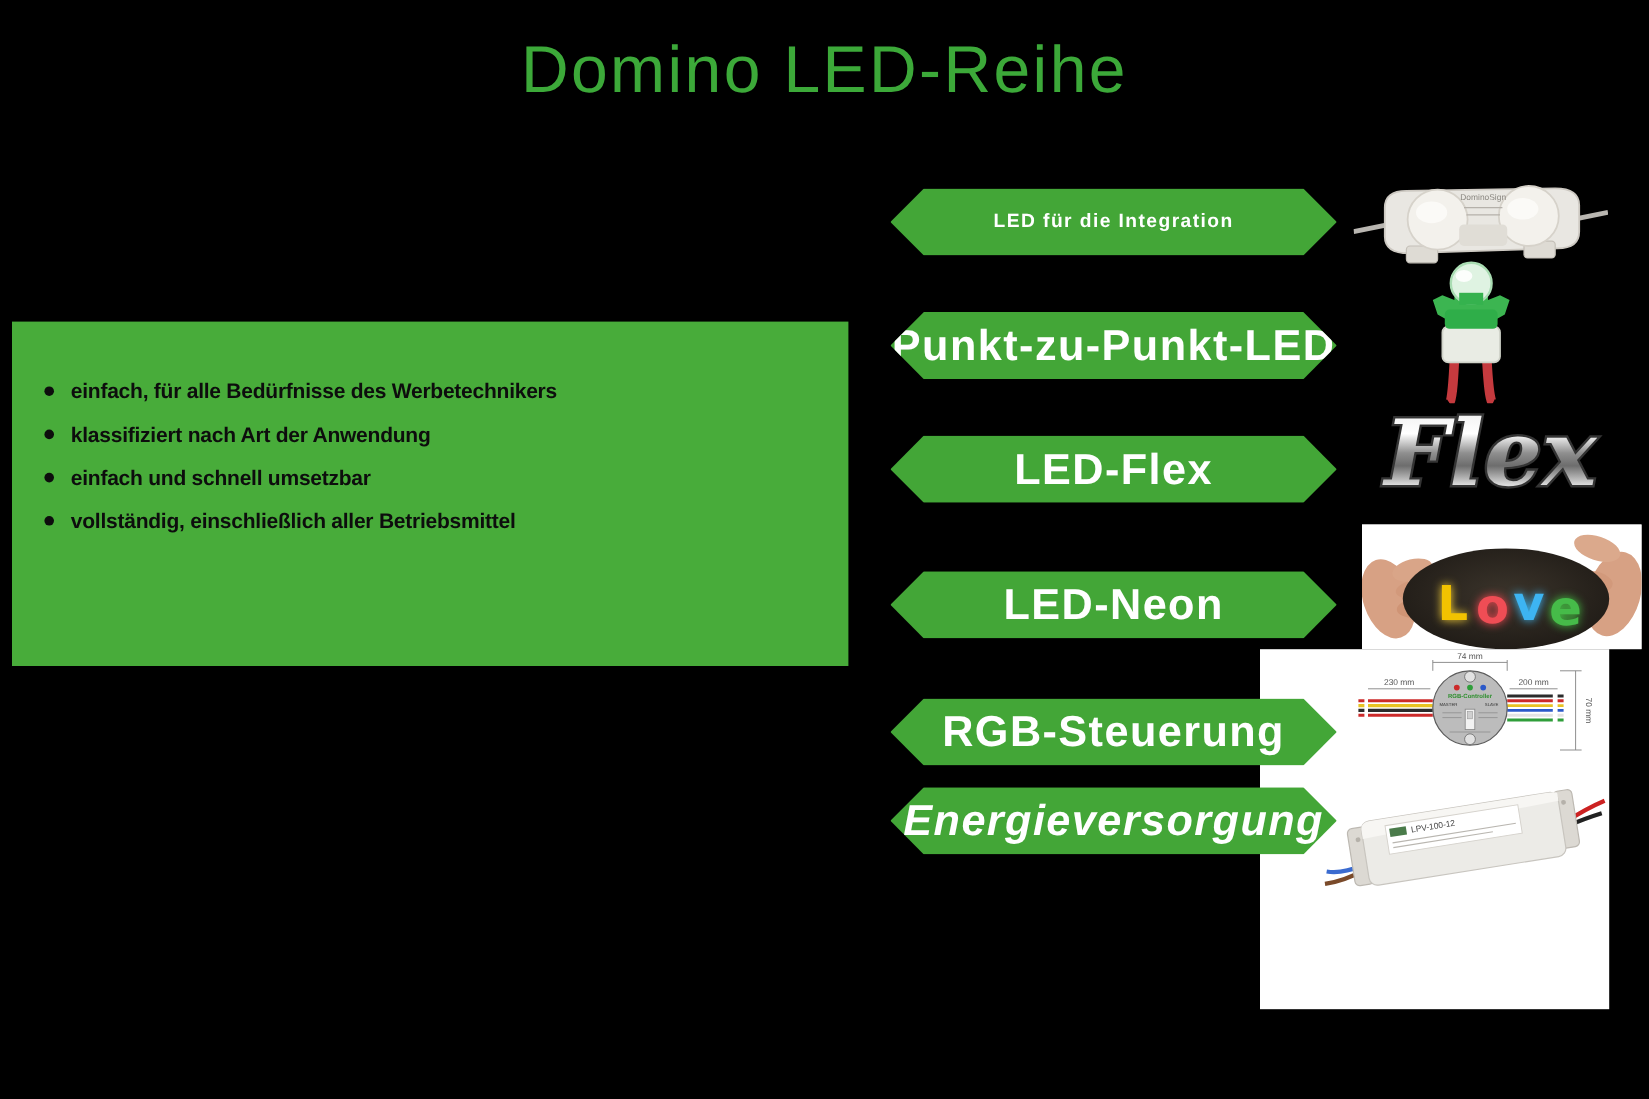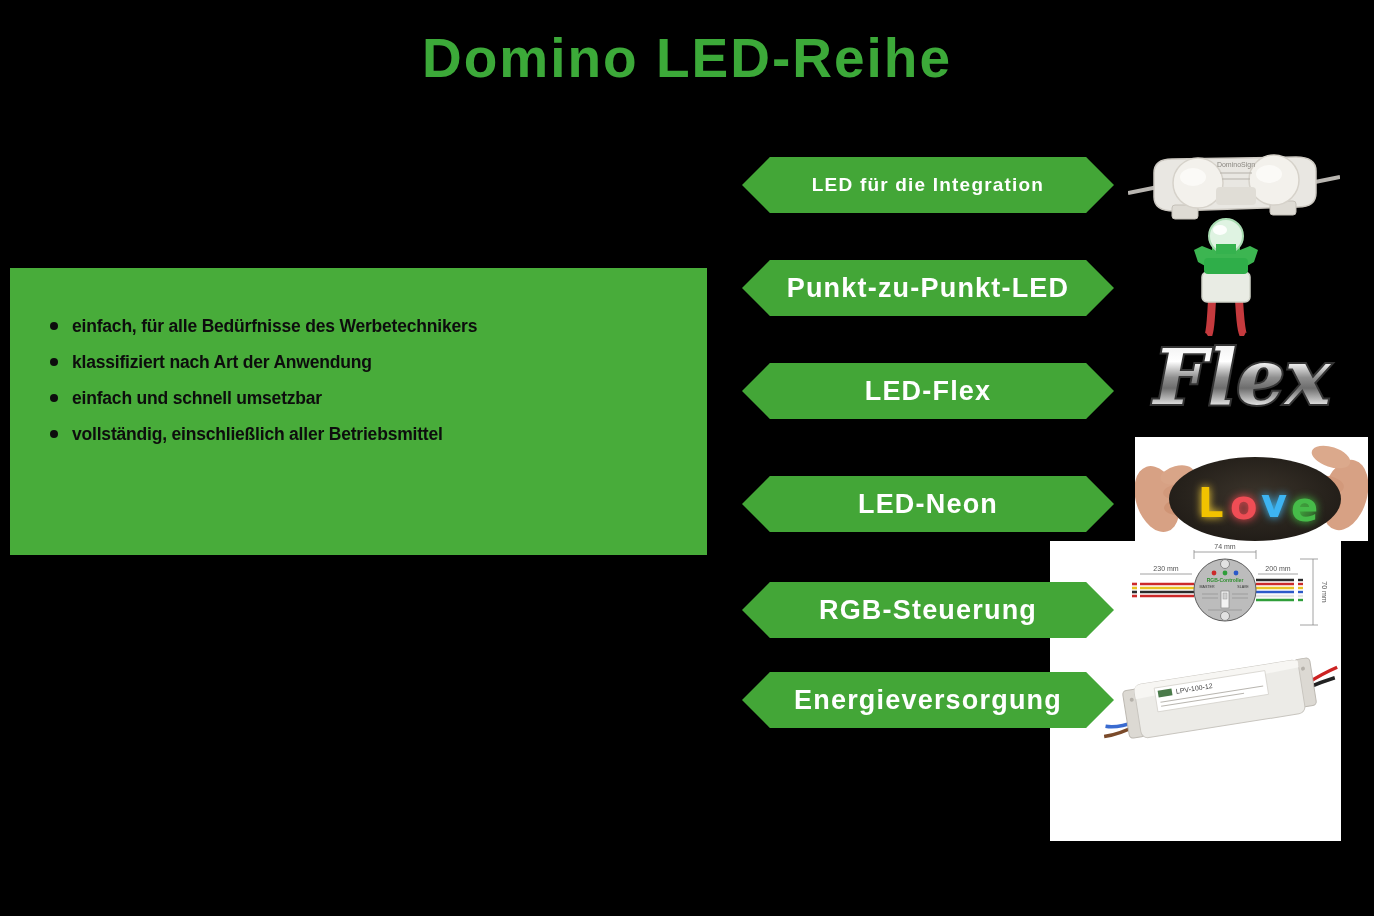--- a/index.html
+++ b/index.html
@@ -4,49 +4,49 @@
 <style>
   * { margin:0; padding:0; box-sizing:border-box; }
   html,body { background:#000; }
   .slide {
     position:relative; width:1374px; height:916px; background:#000;
     overflow:hidden; font-family:"Liberation Sans", sans-serif;
   }
   
   .title {
     position:absolute; top:26px; left:0; width:100%;
-    text-align:center; font-size:55px; font-weight:700;
+    text-align:center; font-size:55px; font-weight:400;
     letter-spacing:2px; color:#3CA939;
   }
   
   .features-box {
     position:absolute; left:10px; top:268px; width:697px; height:287px;
     background:#48AC3A;
   }
-  .features-box ul { list-style:none; margin:40px 0 0 0; padding:0 30px 0 62px; }
+  .features-box ul { list-style:none; margin:40px 0 0 0; padding:0 30px 0 49px; }
   .features-box li {
     position:relative; color:#0d0d0d; font-weight:bold;
     font-size:17.5px; line-height:36px; letter-spacing:-0.2px;
     white-space:nowrap;
   }
   .features-box li::before {
     content:""; position:absolute; left:-22px; top:14px;
     width:8px; height:8px; border-radius:50%; background:#0d0d0d;
   }
   
   .banner {
     position:absolute; left:742px; width:372px; height:56px;
     background:#43A637; color:#fff;
     display:flex; align-items:center; justify-content:center;
-    font-size:27px; font-weight:bold; letter-spacing:1.2px; white-space:nowrap;
+    font-size:36px; font-weight:bold; letter-spacing:1.2px; white-space:nowrap;
     clip-path:polygon(0 50%, 7.5% 0, 92.5% 0, 100% 50%, 92.5% 100%, 7.5% 100%);
     z-index:5;
   }
-  .b0{top:157px; font-size:19px;} .b1{top:260px;} .b2{top:363px;}
-  .b3{top:476px;} .b4{top:582px;} .b5{top:672px;}
+  .b0{top:157px; font-size:16px;} .b1{top:260px;} .b2{top:363px;}
+  .b3{top:476px;} .b4{top:582px;} .b5{top:656px;font-style:italic;}
   
   .panel-love {
     position:absolute; left:1135px; top:437px; width:233px; height:104px;
     background:#fff; z-index:1;
   }
   .panel-products {
     position:absolute; left:1050px; top:541px; width:291px; height:300px;
     background:#fff; z-index:1;
   }
   

